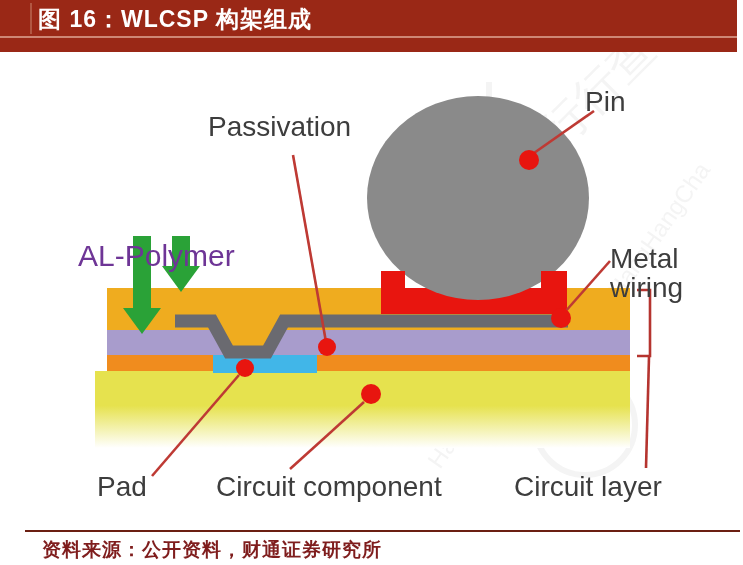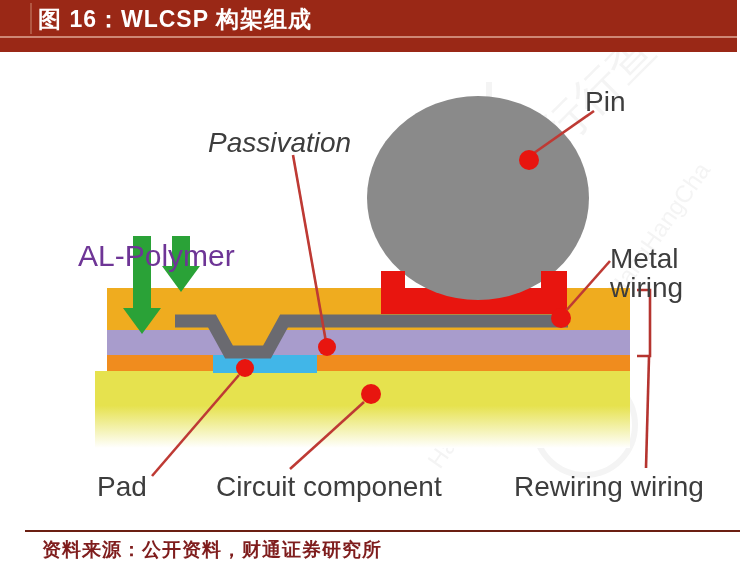--- a/index.html
+++ b/index.html
@@ -12,21 +12,21 @@
               letter-spacing:1px;white-space:nowrap;}
   .title-sep{position:absolute;left:0;top:36px;width:737px;height:2px;background:#CE8775;}
   .title-accent{position:absolute;left:25px;top:38px;width:712px;height:5px;background:#9A2816;}
   
   .footer-line{position:absolute;left:25px;top:530px;width:715px;height:2px;background:#6B1F12;}
   .footer-source{position:absolute;left:42px;top:537px;font-size:19px;font-weight:bold;color:#7f1d1d;
                  letter-spacing:1px;white-space:nowrap;}
   
   .lbl{position:absolute;color:#3D3D3D;font-size:28px;line-height:29px;white-space:nowrap;}
   .lbl-pin{left:585px;top:87px;}
-  .lbl-passivation{left:208px;top:128px;font-style:italic;}
+  .lbl-passivation{left:208px;top:112px;}
   .lbl-alpolymer{left:78px;top:197px;color:#6E3596;font-weight:normal;font-size:30px;margin-top:44px;}
   .lbl-metalwiring{left:610px;top:207px;margin-top:37px;}
   .lbl-metalwiring span{display:block;}
   .lbl-pad{left:89px;top:472px;margin-left:8px;}
   .lbl-circuit{left:216px;top:472px;}
   .lbl-rewiring{left:514px;top:472px;}
   svg{position:absolute;left:0;top:0;}
 </style>
 </head>
 <body>
@@ -111,18 +111,18 @@
 
   <div class="lbl lbl-pin">Pin</div>
   <div class="lbl lbl-passivation">Passivation</div>
   <div class="lbl lbl-alpolymer">AL-Polymer</div>
   <div class="lbl lbl-metalwiring">
     <span>Metal</span>
     <span>wiring</span>
   </div>
   <div class="lbl lbl-pad">Pad</div>
   <div class="lbl lbl-circuit">Circuit component</div>
-  <div class="lbl lbl-rewiring">Rewiring wiring</div>
+  <div class="lbl lbl-rewiring">Circuit layer</div>
 
   <div class="footer-line"></div>
   <div class="footer-source">资料来源：公开资料，财通证券研究所</div>
 
 </div>
 
 </body></html>

